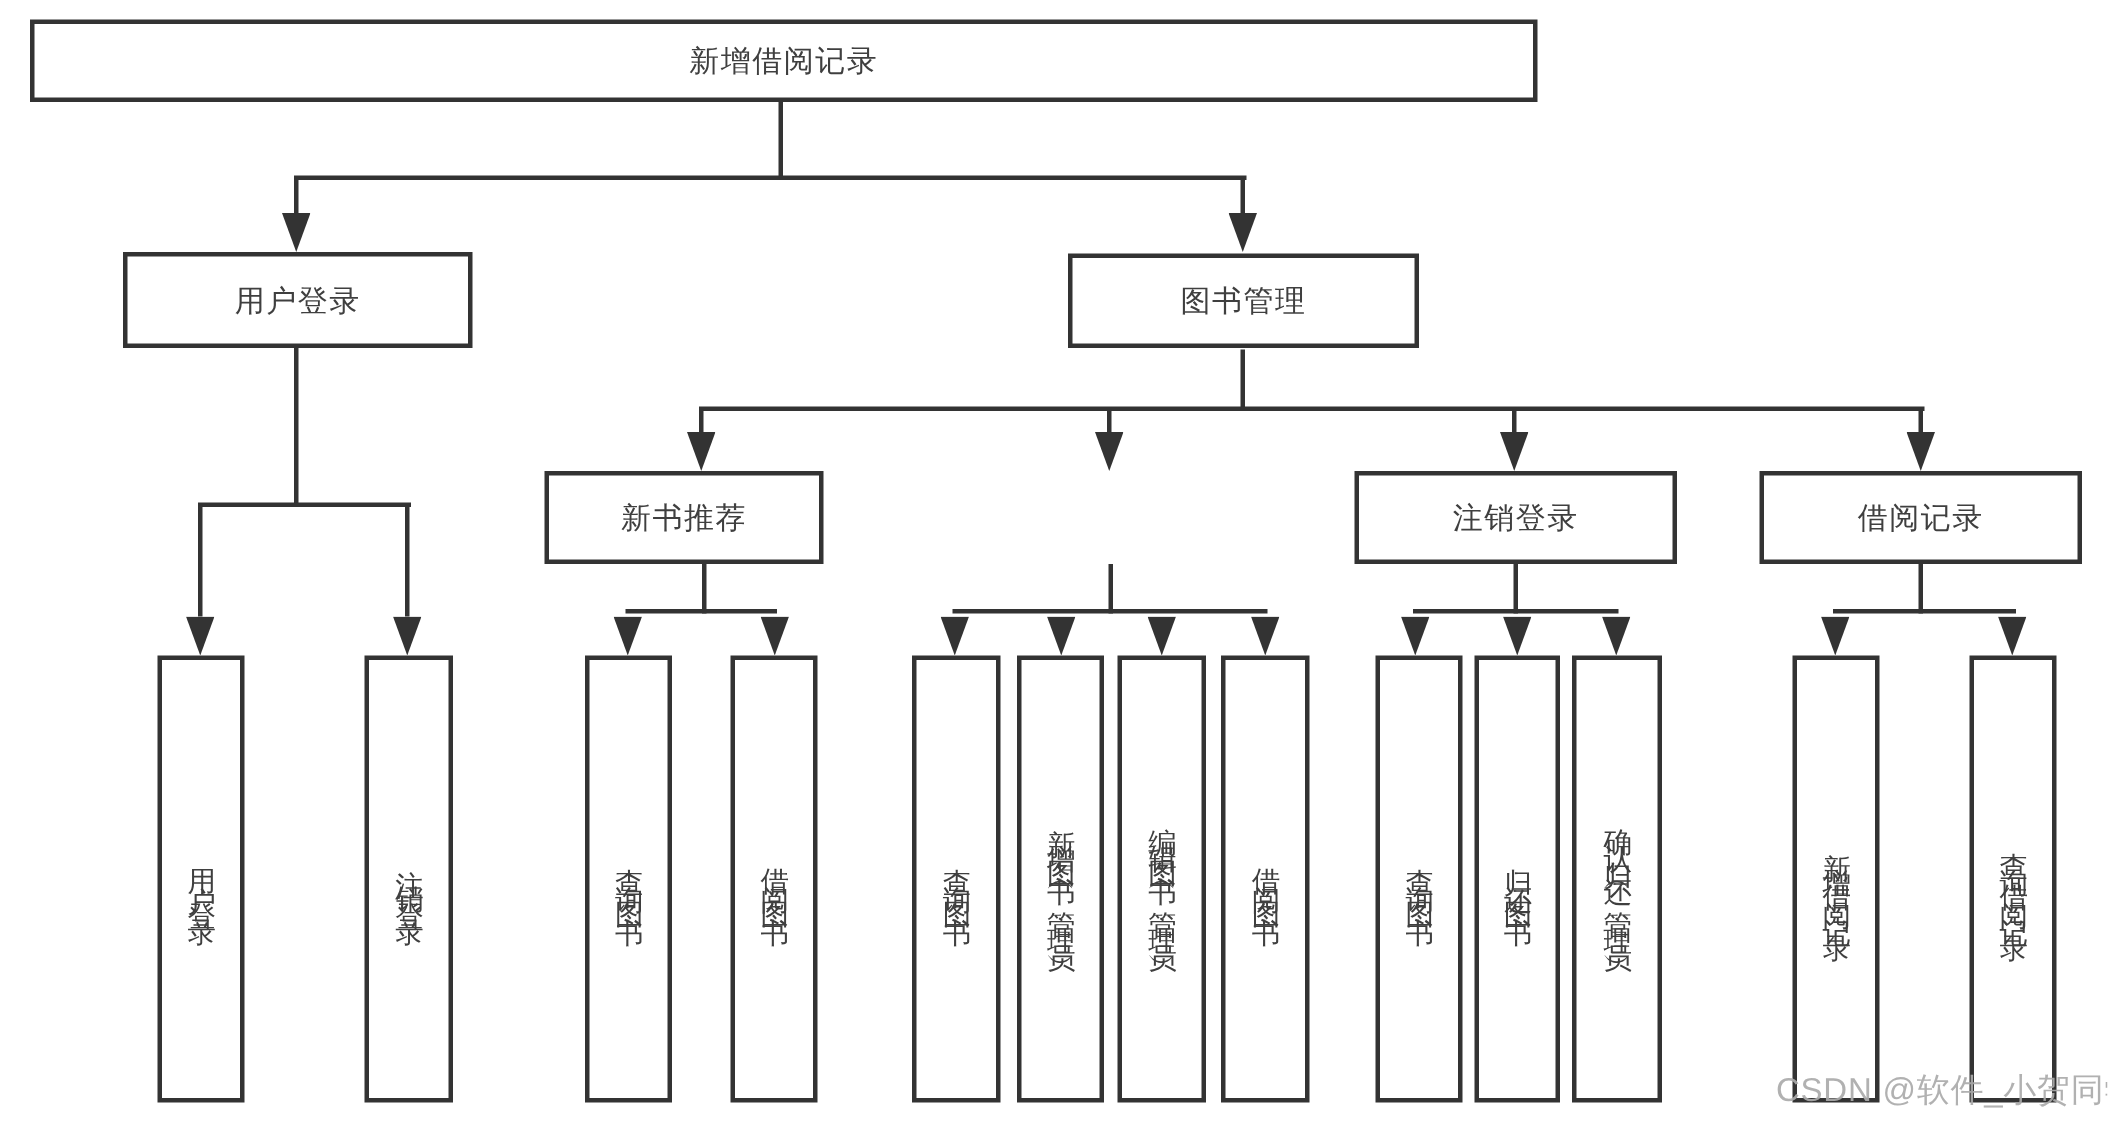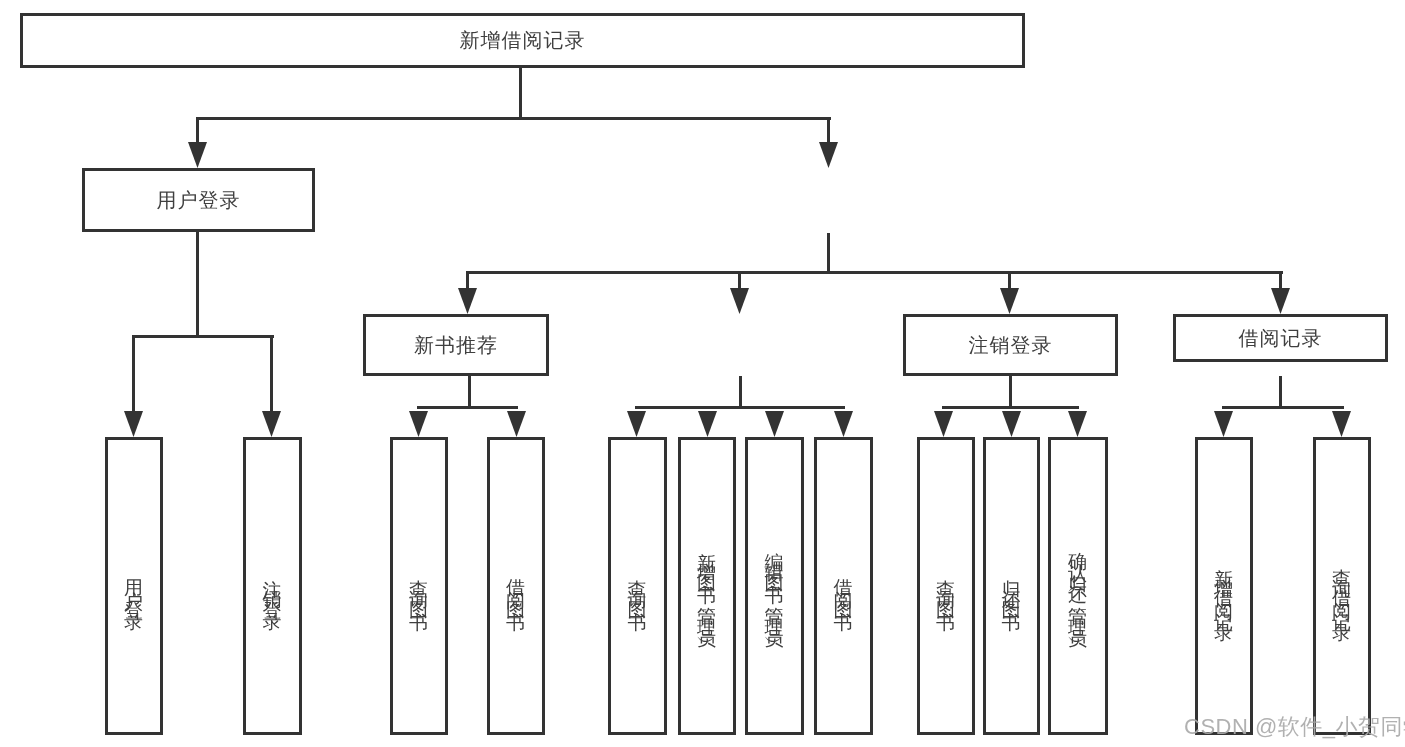--- a/index.html
+++ b/index.html
@@ -45,20 +45,23 @@
   <div class="v" style="left:519px;top:68px;height:51px"></div>
   <div class="h" style="left:196px;top:117px;width:635px"></div>
   <div class="v" style="left:196px;top:119px;height:24px"></div>
   <div class="arw" style="left:188px;top:142px"></div>
   <div class="v" style="left:827px;top:119px;height:24px"></div>
   <div class="arw" style="left:819px;top:142px"></div>
 
   <div class="box" style="left:82px;top:168px;width:233px;height:64px">
     <span class="lbl">用户登录</span>
   </div>
+  <div class="box" style="left:712px;top:169px;width:234px;height:63px">
+    <span class="lbl">图书管理</span>
+  </div>
 
   <div class="v" style="left:196px;top:232px;height:106px"></div>
   <div class="h" style="left:132px;top:335px;width:142px"></div>
   <div class="v" style="left:132px;top:337px;height:74px"></div>
   <div class="arw" style="left:124px;top:411px"></div>
   <div class="v" style="left:270px;top:337px;height:74px"></div>
   <div class="arw" style="left:262px;top:411px"></div>
 
   <div class="v" style="left:827px;top:233px;height:41px"></div>
   <div class="h" style="left:466px;top:271px;width:817px"></div>
@@ -70,21 +73,21 @@
   <div class="arw" style="left:1000px;top:288px"></div>
   <div class="v" style="left:1279px;top:273px;height:17px"></div>
   <div class="arw" style="left:1271px;top:288px"></div>
 
   <div class="box" style="left:363px;top:314px;width:186px;height:62px">
     <span class="lbl">新书推荐</span>
   </div>
   <div class="box" style="left:903px;top:314px;width:215px;height:62px">
     <span class="lbl">注销登录</span>
   </div>
-  <div class="box" style="left:1173px;top:314px;width:215px;height:48px">
+  <div class="box" style="left:1173px;top:314px;width:215px;height:62px">
     <span class="lbl">借阅记录</span>
   </div>
 
   <div class="v" style="left:468px;top:376px;height:33px"></div>
   <div class="h" style="left:417px;top:406px;width:101px"></div>
   <div class="arw" style="left:409px;top:411px"></div>
   <div class="arw" style="left:507px;top:411px"></div>
 
   <div class="v" style="left:739px;top:376px;height:33px"></div>
   <div class="h" style="left:635px;top:406px;width:210px"></div>

